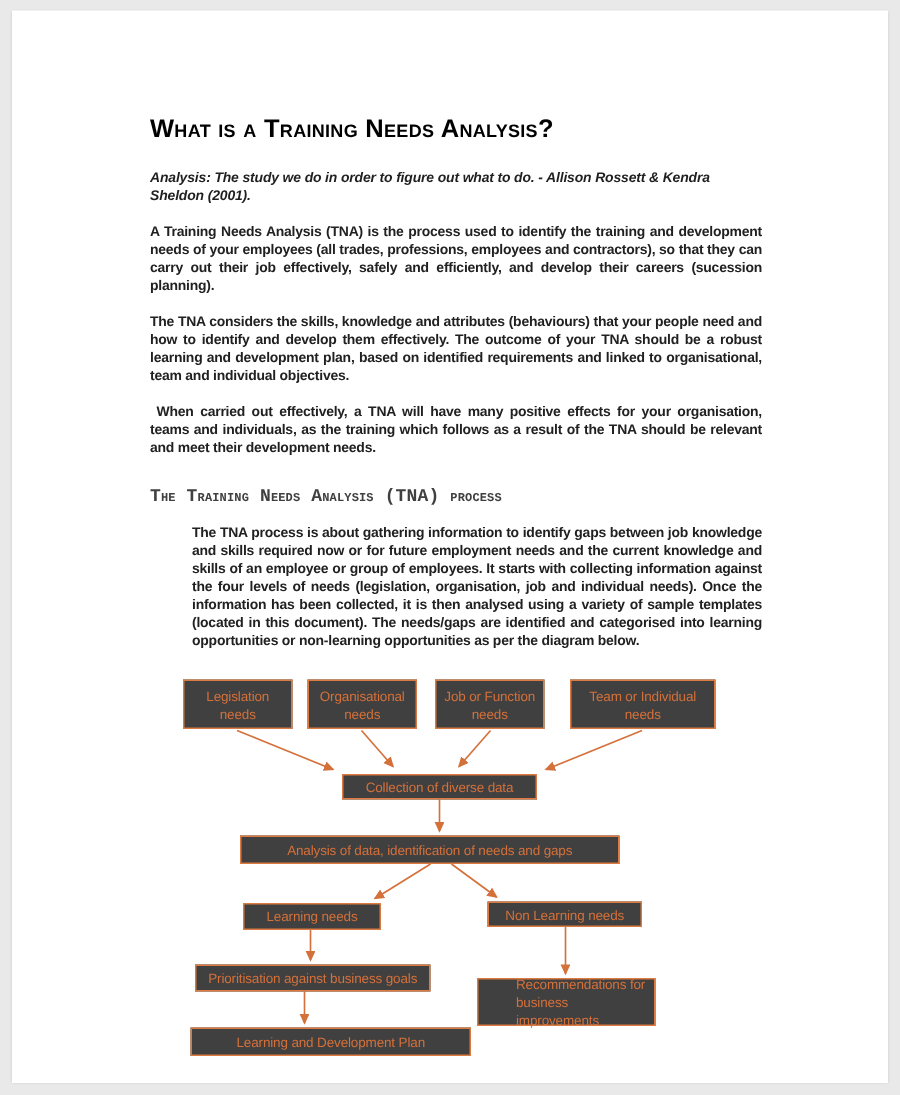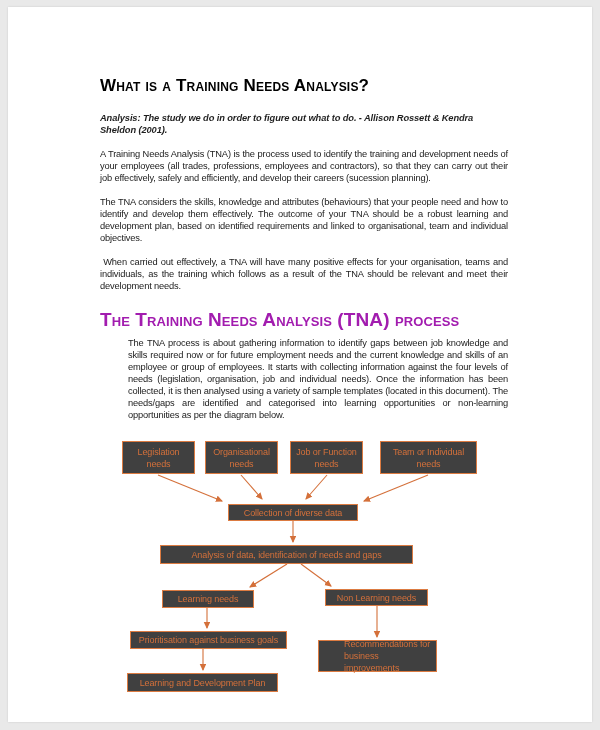--- a/index.html
+++ b/index.html
@@ -39,29 +39,31 @@
     color: #1f1f1f;
     letter-spacing: -0.1px;
   }
   .para {
     margin-top: 12px;
     font-size: 9.3px;
     line-height: 12px;
     letter-spacing: -0.15px;
     text-align: justify;
     color: #212121;
+    font-weight: bold;
   }
   .h2 {
     margin-top: 19px;
     font-variant: small-caps;
     font-weight: bold;
-    font-size: 19px;
+    font-size: 12px;
     line-height: 17px;
     letter-spacing: 0.1px;
-    color: #a21caf;
+    color: #404040;
+    font-family: Liberation Mono, monospace;
   }
   .para.tight { margin-top: 9px; margin-left: 28px; }
 
   
   .diagram {
     position: relative;
     margin-top: 20px;
     width: 408px;
     height: 258px;
   }
@@ -86,21 +88,21 @@
   }
   #b-legislation     { left: 22px;  top: 0;     width: 73px;  height: 33px; }
   #b-organisational  { left: 105px; top: 0;     width: 73px;  height: 33px; }
   #b-job             { left: 190px; top: 0;     width: 73px;  height: 33px; }
   #b-team            { left: 280px; top: 0;     width: 97px;  height: 33px; }
   #b-collection      { left: 128px; top: 63px;  width: 130px; height: 17px; }
   #b-analysis        { left: 60px;  top: 104px; width: 253px; height: 19px; }
   #b-learning        { left: 62px;  top: 149px; width: 92px;  height: 18px; }
   #b-nonlearning     { left: 225px; top: 148px; width: 103px; height: 17px; }
   #b-prioritisation  { left: 30px;  top: 190px; width: 157px; height: 18px; }
-  #b-ldplan          { left: 27px;  top: 232px; width: 151px; height: 19px; }
+  #b-ldplan          { left: 27px;  top: 232px; width: 187px; height: 19px; }
   #b-recommendations { left: 218px; top: 199px; width: 119px; height: 32px; }
   .arrows {
     position: absolute;
     left: 0; top: 0;
     width: 408px; height: 258px;
     pointer-events: none;
   }
 </style>
 </head>
 <body>

